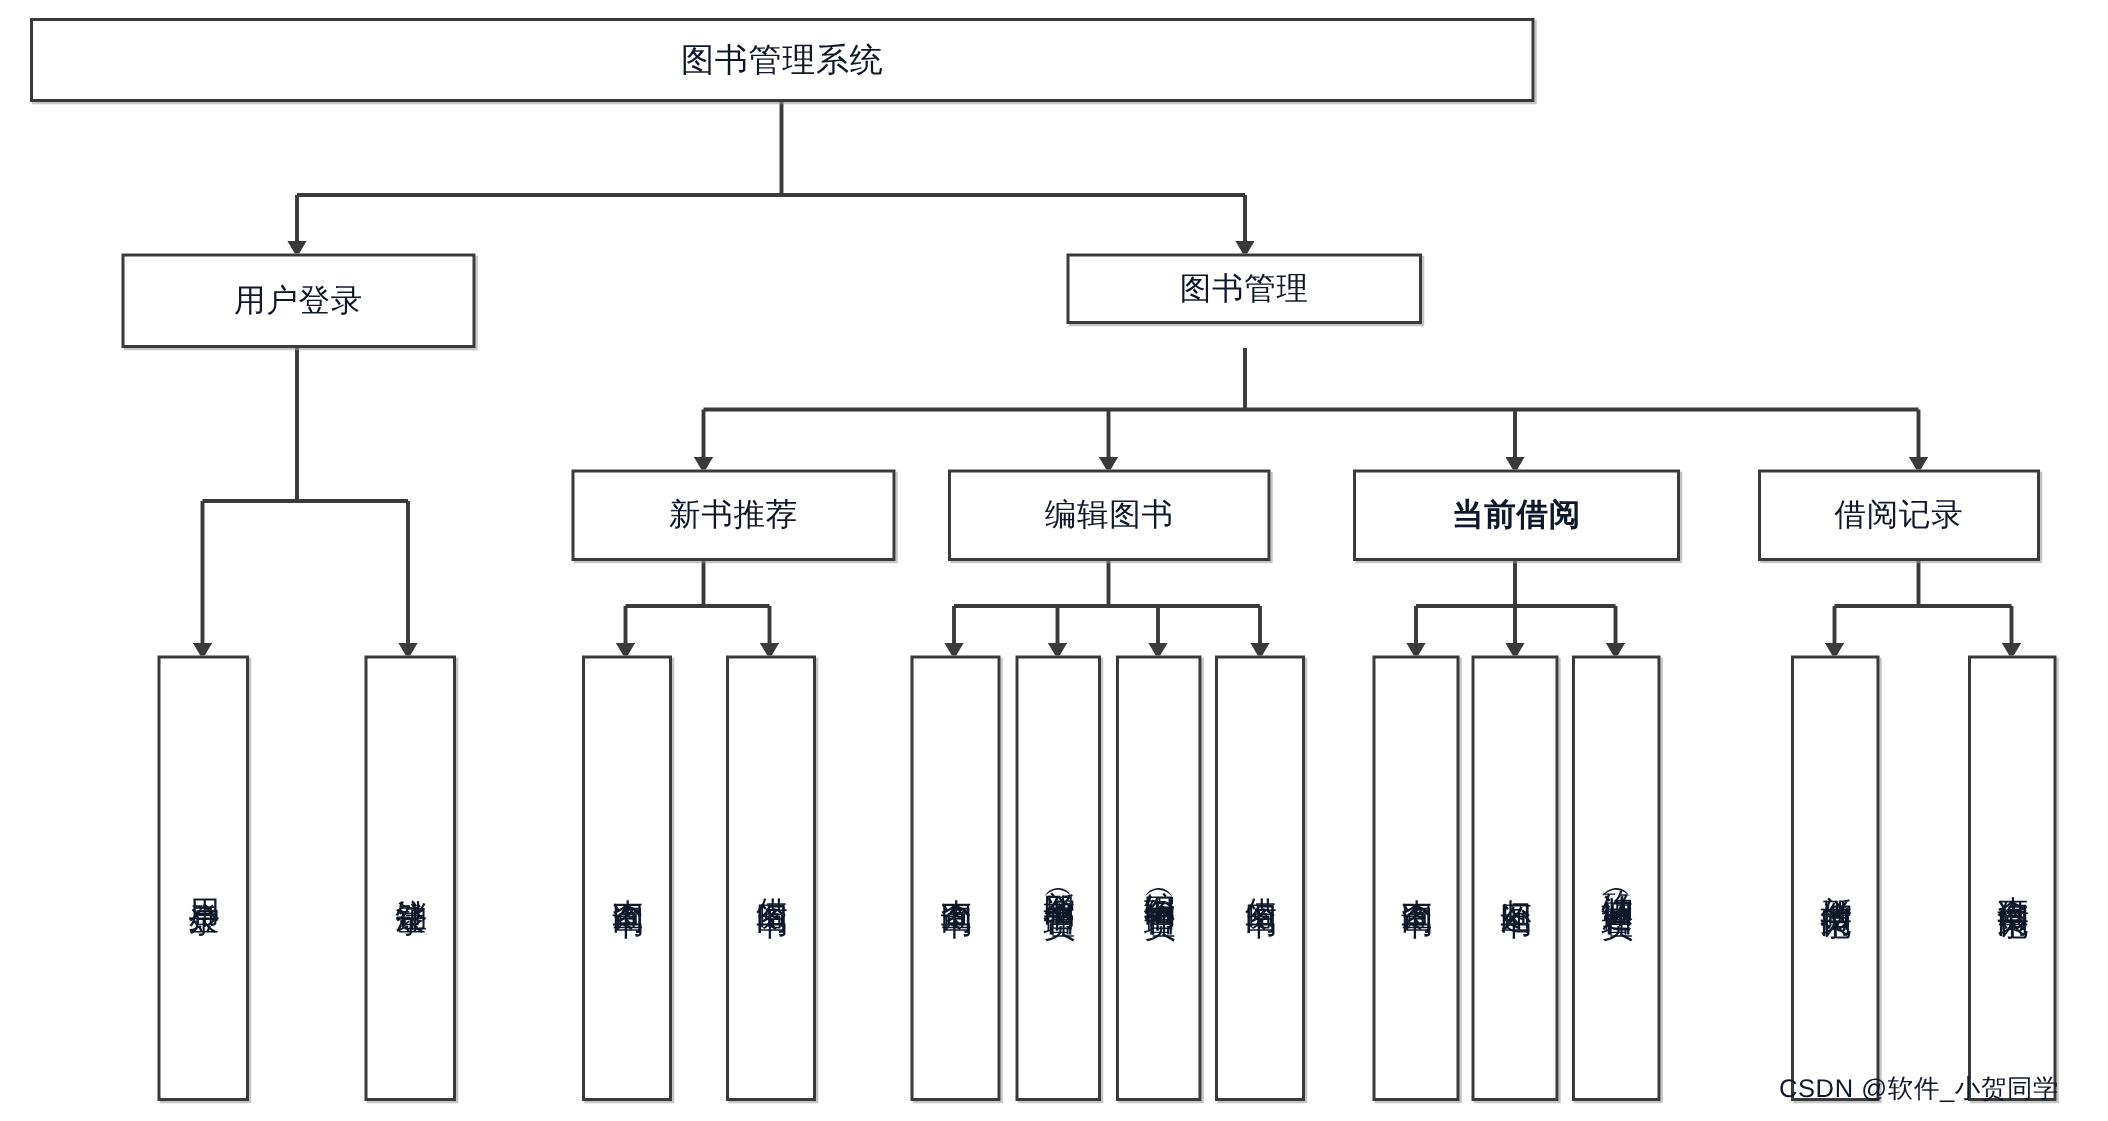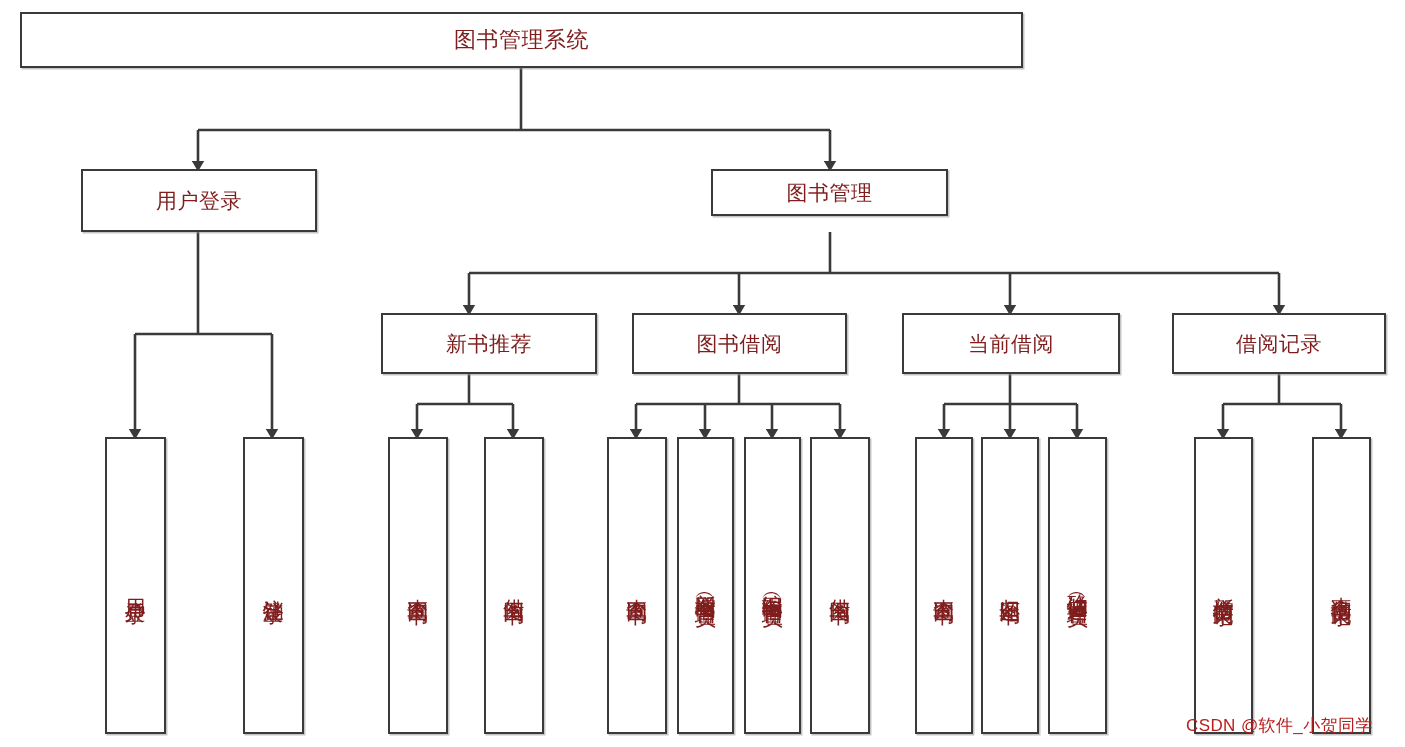--- a/index.html
+++ b/index.html
@@ -29,42 +29,42 @@
     position: absolute;
     box-sizing: border-box;
     background: #ffffff;
     border: 2.5px solid #3a3a3a;
     display: flex;
     align-items: center;
     justify-content: center;
     box-shadow: 1.5px 1.5px 0 rgba(150,150,150,0.55);
   }
   .node .label {
-    color: #7f1d1d;
+    color: #0f172a;
     font-size: 21px;
     line-height: 1.12;
     letter-spacing: 0.5px;
     white-space: nowrap;
     text-align: center;
   }
   .node.vert .label {
     writing-mode: vertical-rl;
     text-orientation: upright;
     font-size: 21px;
     line-height: 1.3;
     letter-spacing: 2px;
     white-space: normal;
   }
   .node.lvl1 .label { font-size: 22px; }
   .watermark {
     position: absolute;
     left: 1186px;
     top: 714px;
     font-size: 17px;
-    color: #b91c1c;
+    color: #0f172a;
     white-space: nowrap;
     letter-spacing: 0.4px;
   }
 </style>
 </head>
 <body>
 
 <div id="canvas">
 
   <svg id="edges" viewBox="0 0 1405 747" width="1405" height="747">
@@ -125,26 +125,26 @@
     <span class="label">用户登录</span>
   </div>
   <div class="node lvl2" style="left:711px; top:169px; width:237px; height:47px;">
     <span class="label">图书管理</span>
   </div>
 
   <div class="node lvl3" style="left:381px; top:313px; width:216px; height:61px;">
     <span class="label">新书推荐</span>
   </div>
   <div class="node lvl3" style="left:632px; top:313px; width:215px; height:61px;">
-    <span class="label">图书借阅</span>
+    <span class="label">编辑图书</span>
   </div>
-  <div class="node lvl3" style="left:902px; top:313px; width:218px; height:61px;">
+  <div class="node lvl3" style="left:902px; top:313px; width:218px; height:61px;font-weight:bold;">
     <span class="label">当前借阅</span>
   </div>
-  <div class="node lvl3" style="left:1172px; top:313px; width:214px; height:61px;">
+  <div class="node lvl3" style="left:1172px; top:313px; width:188px; height:61px;">
     <span class="label">借阅记录</span>
   </div>
 
   <div class="node vert" style="left:105px; top:437px; width:61px; height:297px;">
     <span class="label">用户登录</span>
   </div>
   <div class="node vert" style="left:243px; top:437px; width:61px; height:297px;">
     <span class="label">注销登录</span>
   </div>
 

